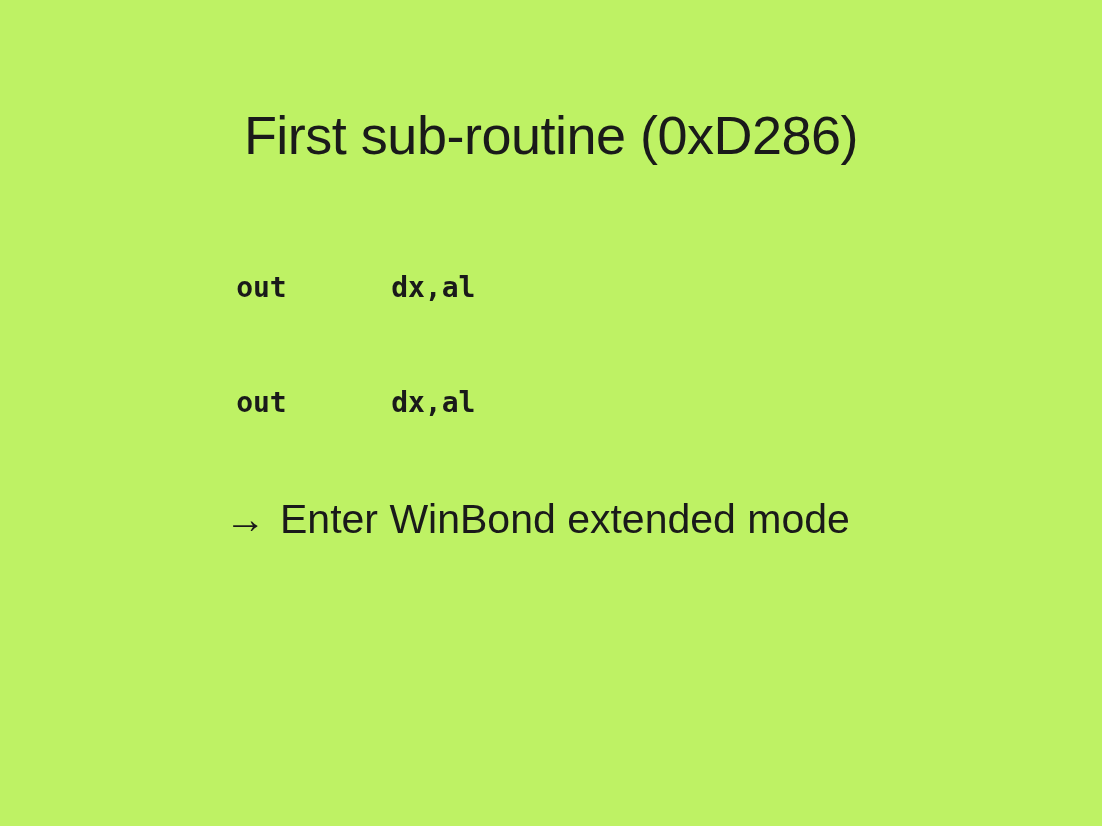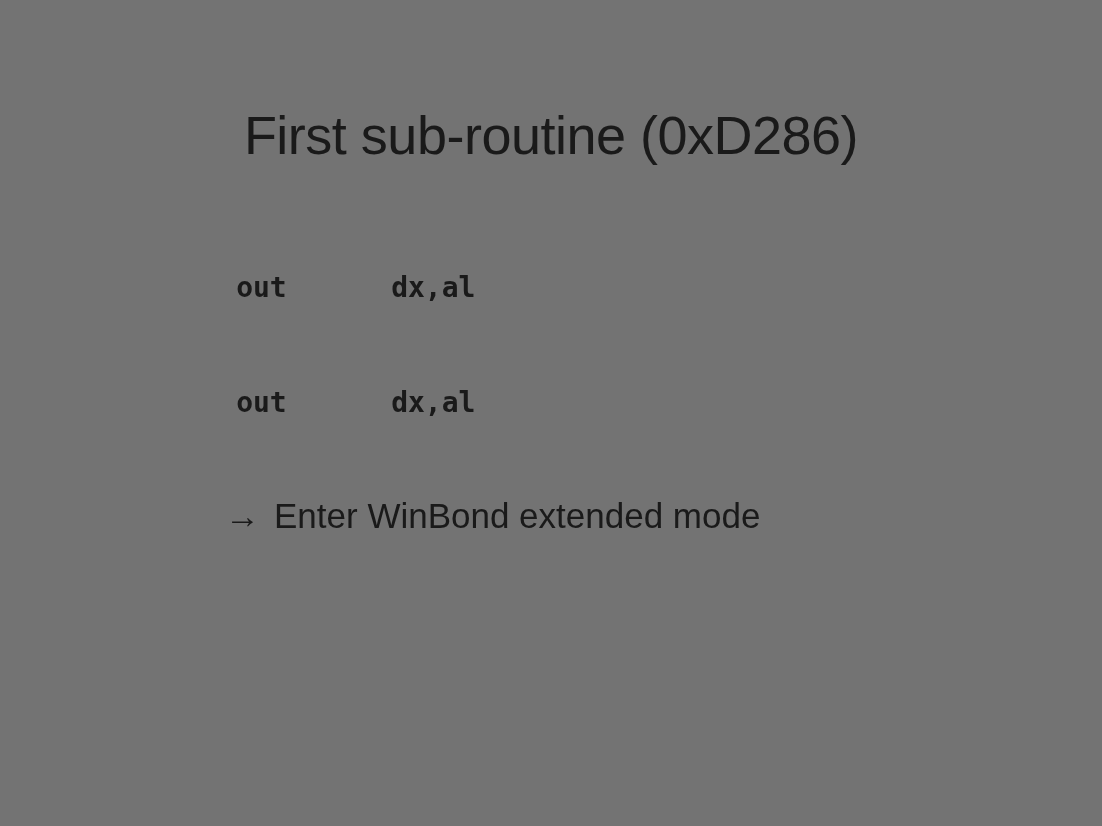--- a/index.html
+++ b/index.html
@@ -11,21 +11,21 @@
     height: 826px;
     background: #ffffff;
     font-family: "Liberation Sans", sans-serif;
     overflow: hidden;
     position: relative;
   }
 
   .slide {
     position: absolute;
     inset: 0;
-    background: #737373;
+    background: #bef264;
     text-decoration: underline;
   }
 
   
   .slide-title {
     position: absolute;
     left: 0;
     right: 0;
     top: 68px;
     text-align: center;
@@ -59,21 +59,21 @@
   .code-operands {
     display: inline-block;
   }
 
   
   .conclusion {
     position: absolute;
     left: 225px;
     top: 496px;
     font-family: "Liberation Sans", sans-serif;
-    font-size: 35px;
+    font-size: 41px;
     font-weight: 400;
     color: #1a1a1a;
     white-space: nowrap;
   }
   .conclusion-arrow {
     display: inline-block;
     margin-right: 14px;
   }
 
   

